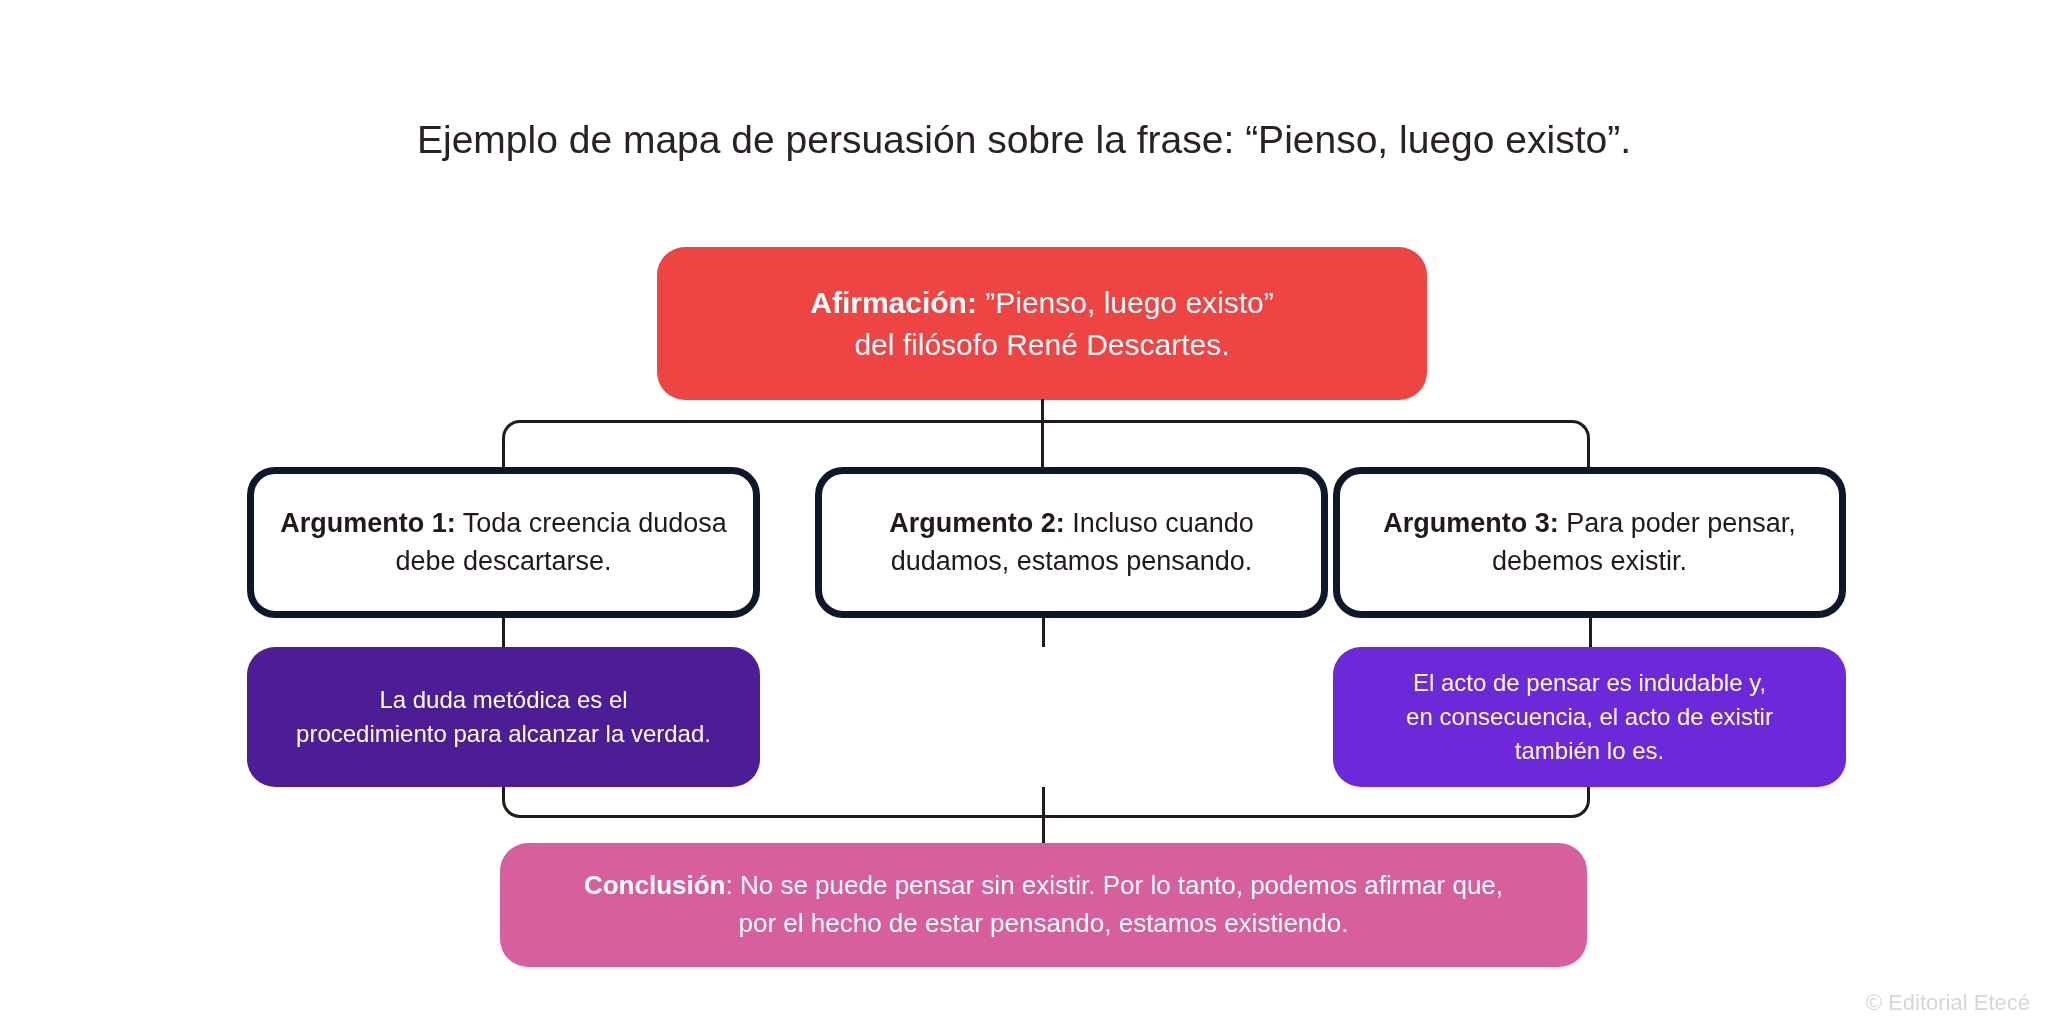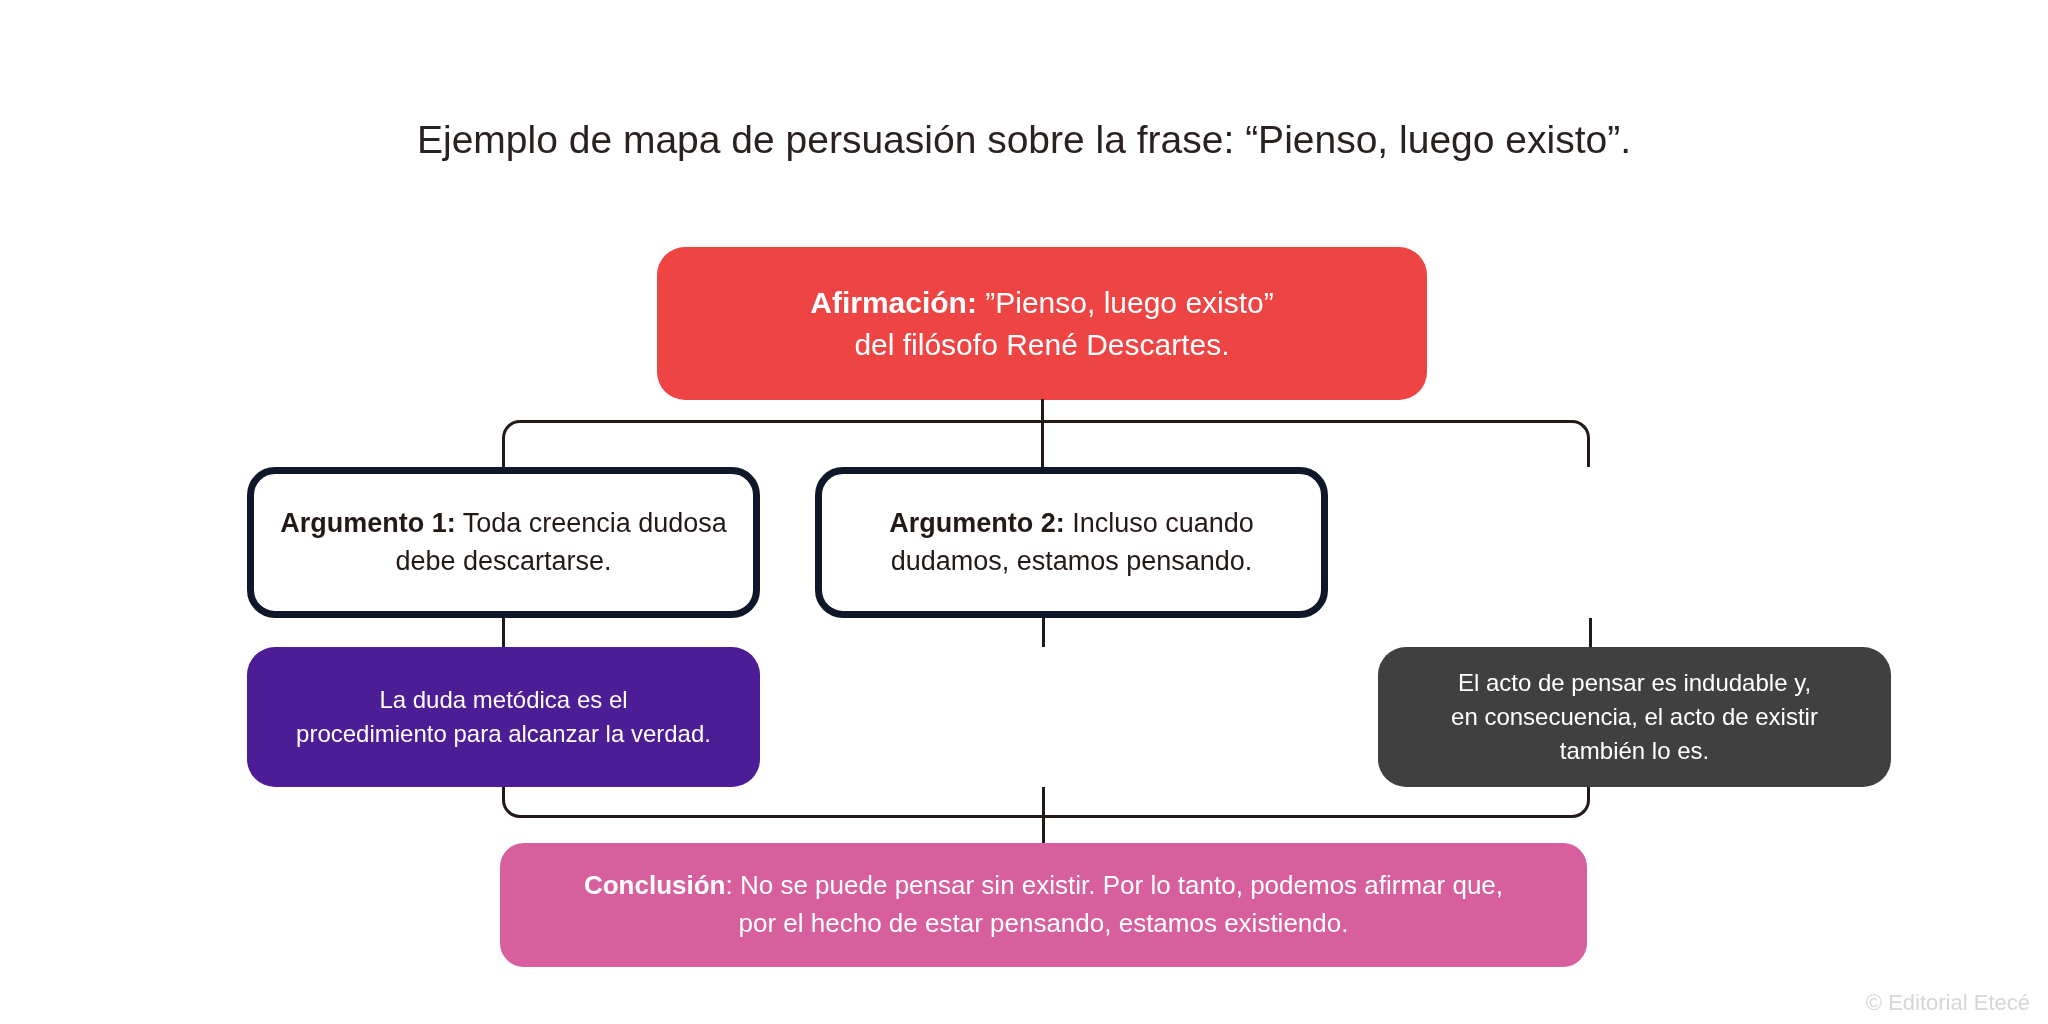--- a/index.html
+++ b/index.html
@@ -37,21 +37,21 @@
     font-size:27px;line-height:1.4;
   }
   .arg-1{left:247px;}.arg-2{left:787px;margin-left:28px;}.arg-3{left:1333px;}
   .sup{
     top:647px;width:513px;height:140px;
     color:#ffffff;font-size:24px;line-height:1.42;
   }
   .sup-1{left:247px;}.sup-2{left:787px;}.sup-3{left:1333px;}
   .conclusion{
     left:500px;top:843px;width:1087px;height:124px;
-    color:#ffffff;font-size:26px;line-height:1.45;border-radius:24px;
+    color:#ffffff;font-size:26px;line-height:1.45;
   }
   .vline{position:absolute;width:3px;background:#231a17;}
   .v-top{left:1041px;top:399px;height:68px;}
   .v-mid-1{left:502px;top:618px;height:29px;}
   .v-mid-2{left:1042px;top:618px;height:29px;}
   .v-mid-3{left:1589px;top:618px;height:29px;}
   .v-bot{left:1042px;top:787px;height:56px;}
   .bracket{position:absolute;left:502px;width:1088px;box-sizing:border-box;}
   .bracket-top{
     top:420px;height:47px;
@@ -81,29 +81,32 @@
 
   <div class="vline v-top"></div>
   <div class="bracket bracket-top"></div>
 
   <div class="node arg arg-1">
     <p><span class="b">Argumento 1:</span><span> Toda creencia dudosa<br>debe descartarse.</span></p>
   </div>
   <div class="node arg arg-2">
     <p><span class="b">Argumento 2:</span><span> Incluso cuando<br>dudamos, estamos pensando.</span></p>
   </div>
+  <div class="node arg arg-3">
+    <p><span class="b">Argumento 3:</span><span> Para poder pensar,<br>debemos existir.</span></p>
+  </div>
 
   <div class="vline v-mid-1"></div>
   <div class="vline v-mid-2"></div>
   <div class="vline v-mid-3"></div>
 
   <div class="node sup sup-1" style="background-color: #4c1d95;">
     <p>La duda metódica es el<br>procedimiento para alcanzar la verdad.</p>
   </div>
-  <div class="node sup sup-3" style="background-color: #404040; margin-left: 45px;">
+  <div class="node sup sup-3" style="background-color: #6d28d9;">
     <p>El acto de pensar es indudable y,<br>en consecuencia, el acto de existir<br>también lo es.</p>
   </div>
 
   <div class="bracket bracket-bottom"></div>
   <div class="vline v-bot"></div>
 
   <div class="node conclusion" style="background-color: rgb(215, 95, 157);">
     <p><span class="b">Conclusión</span><span>: No se puede pensar sin existir. Por lo tanto, podemos afirmar que,<br>por el hecho de estar pensando, estamos existiendo.</span></p>
   </div>
 

